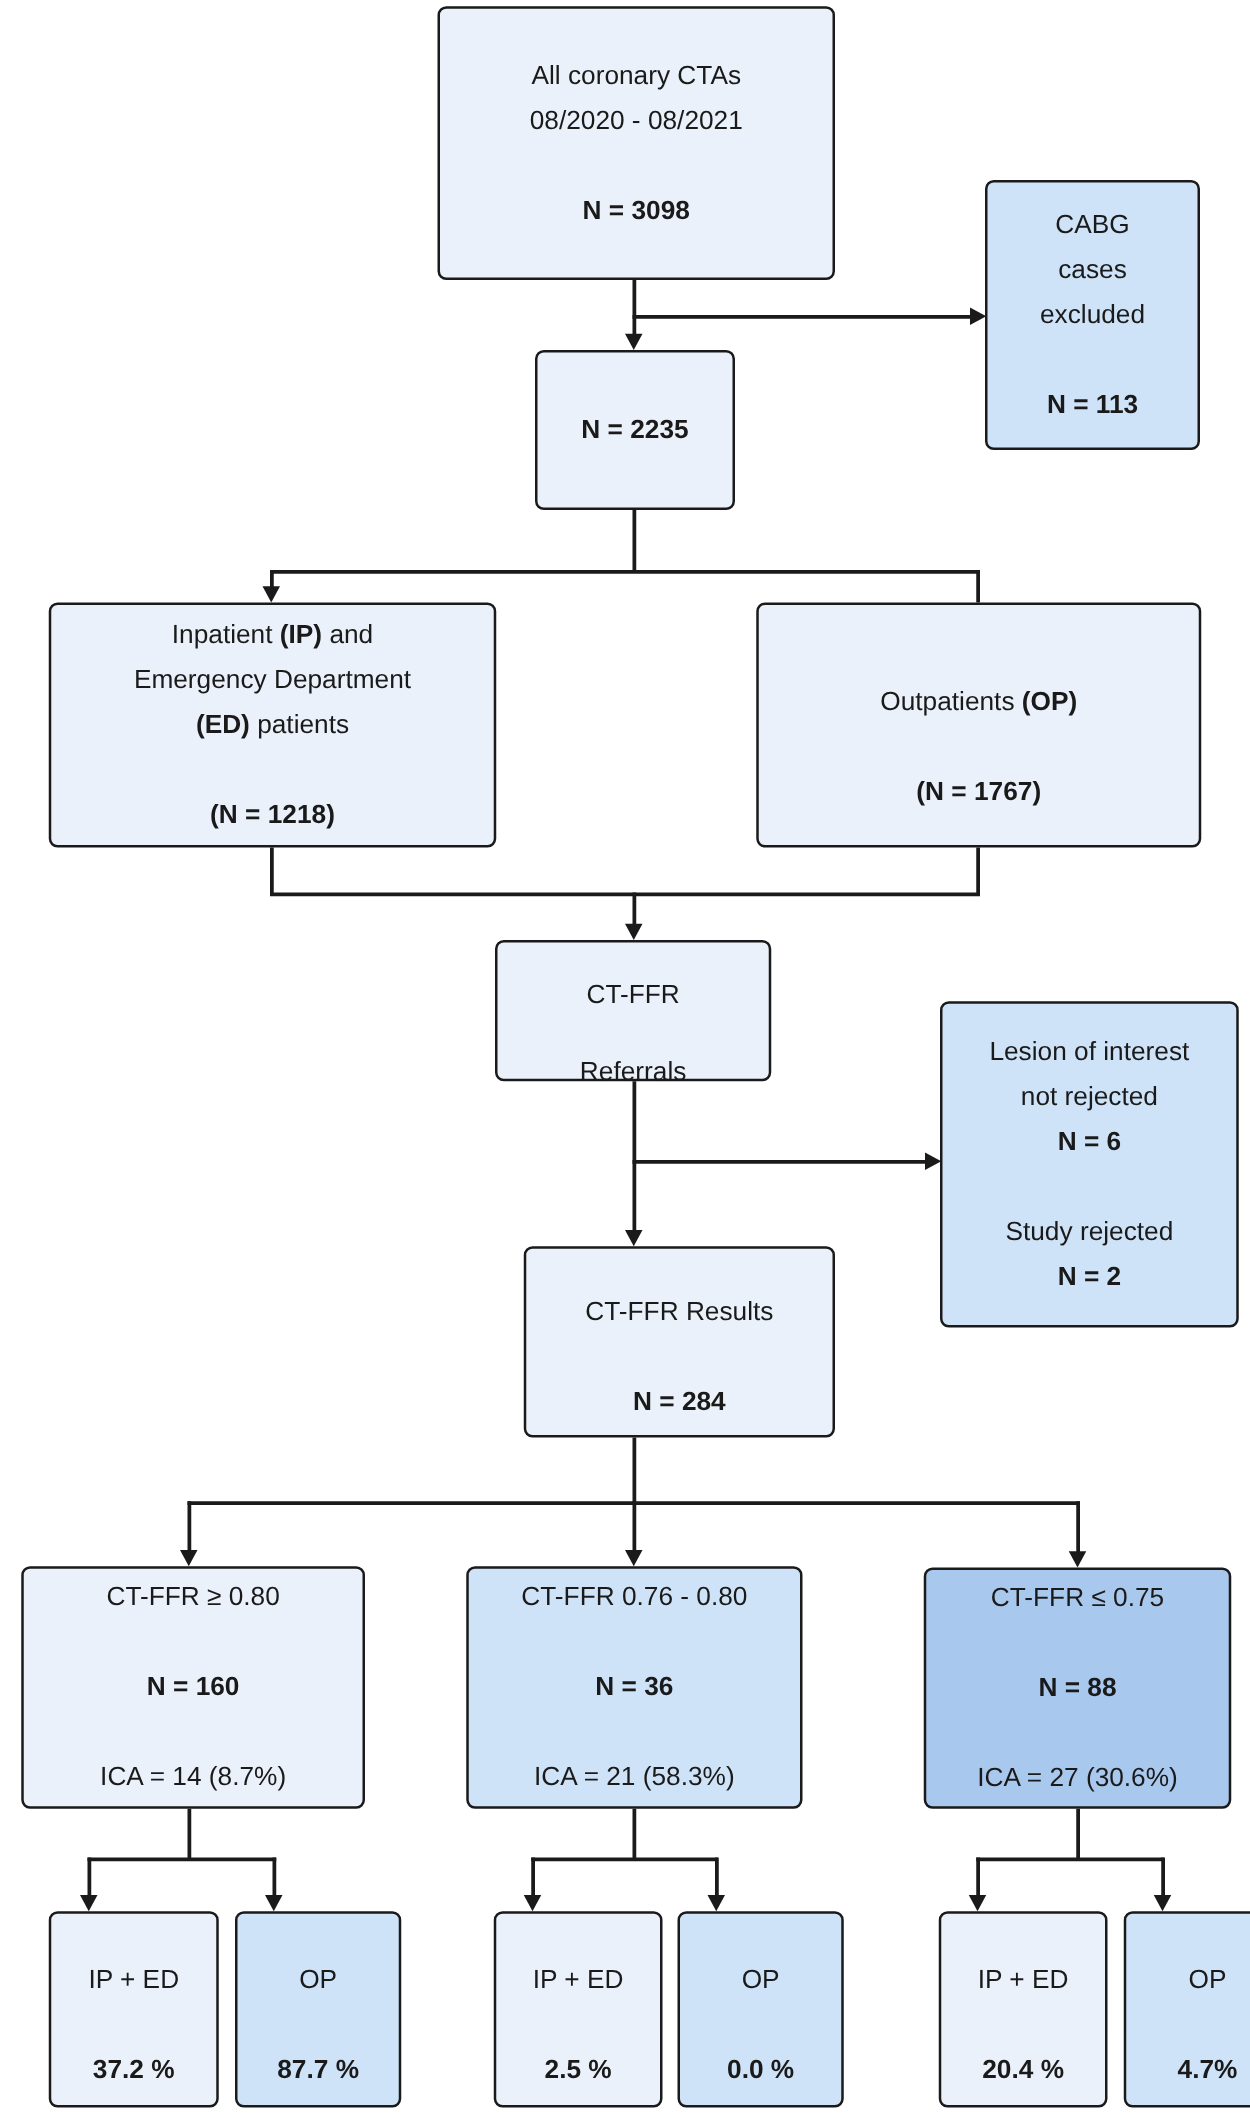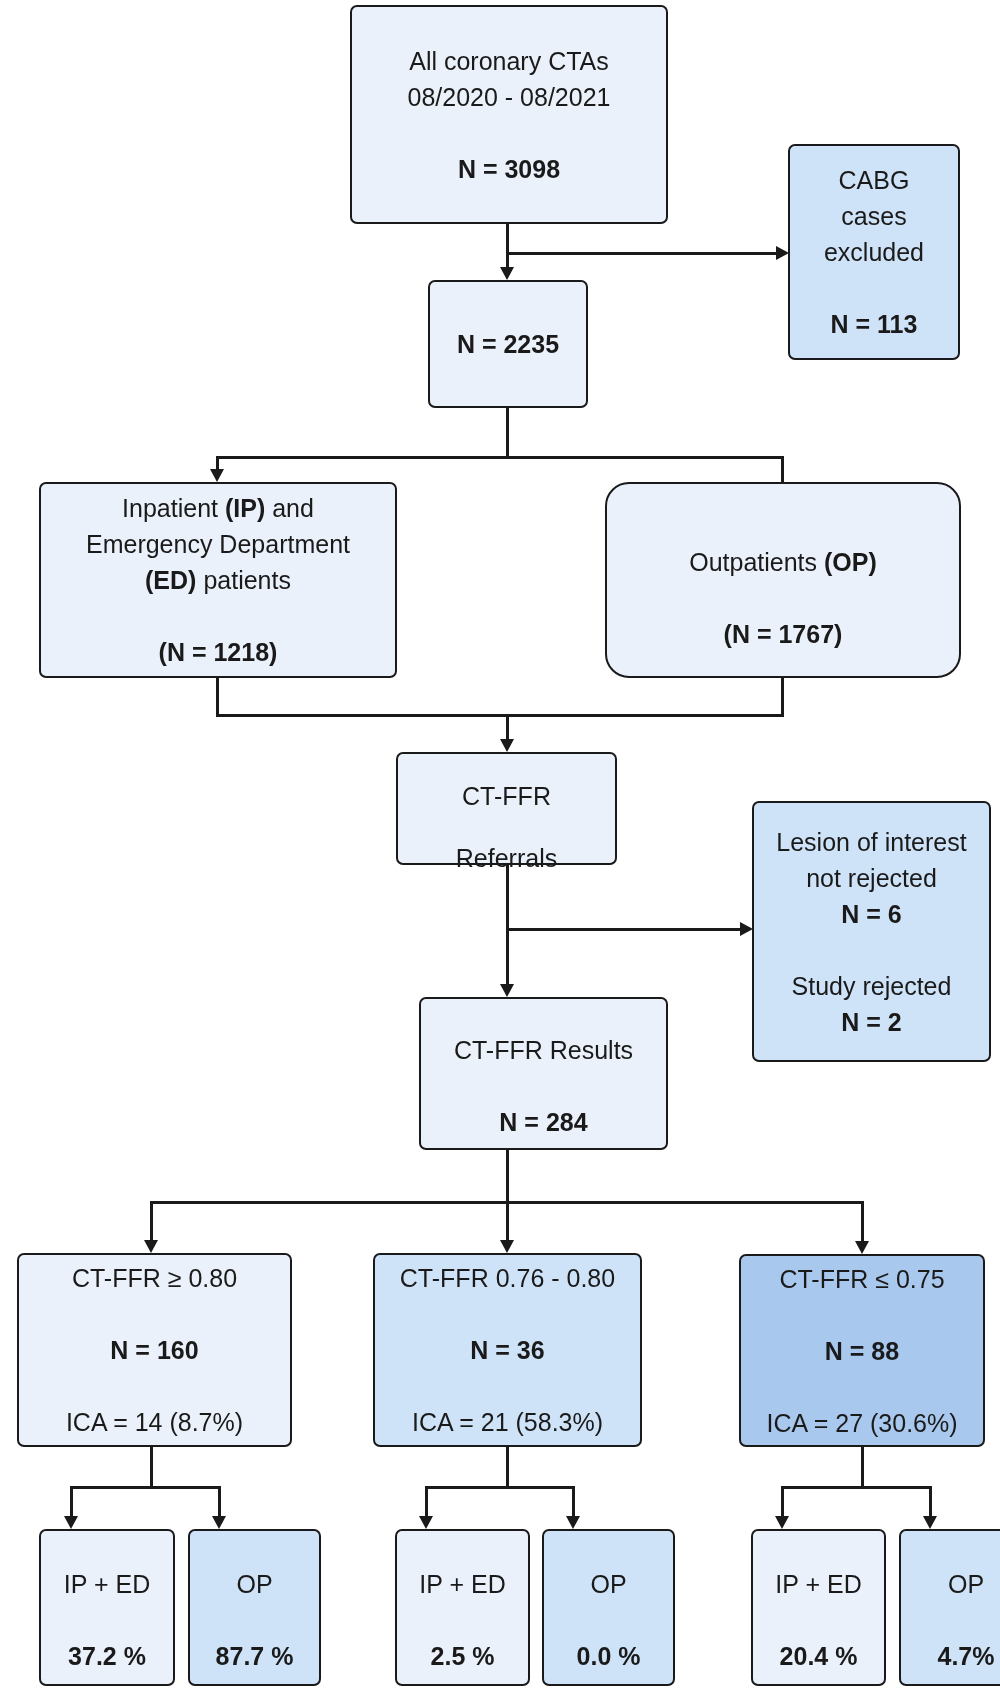--- a/index.html
+++ b/index.html
@@ -4,21 +4,21 @@
 <style>
   html,body{margin:0;padding:0;background:#ffffff;}
   .canvas{position:relative;width:1000px;height:1691px;background:#fff;
           font-family:"Liberation Sans", sans-serif;color:#1a1a1a;overflow:hidden;}
   .bx{position:absolute;border:2.5px solid var(--line,#1a1a1a);border-radius:7px;
       display:flex;flex-direction:column;justify-content:center;align-items:center;
       text-align:center;box-sizing:border-box;}
   .light{background:var(--box-light,#eaf1fa);}
   .medium{background:var(--box-medium,#cfe3f8);}
   .dark{background:var(--box-dark,#a9c8ee);}
-  .ln{font-size:25px;line-height:36px;white-space:nowrap;}
+  .ln{font-size:21px;line-height:36px;white-space:nowrap;}
   .b{font-weight:bold;}
   .gap{height:36px;}
   .pt1{padding-top:36px;}
   .pt-sm{padding-top:24px;margin-left:36px;}
   .vl{position:absolute;width:2.5px;background:var(--line,#1a1a1a);}
   .hl{position:absolute;height:2.5px;background:var(--line,#1a1a1a);}
   .ad{position:absolute;width:0;height:0;border-left:7px solid transparent;
       border-right:7px solid transparent;border-top:13px solid var(--line,#1a1a1a);}
   .ar{position:absolute;width:0;height:0;border-top:7px solid transparent;
       border-bottom:7px solid transparent;border-left:13px solid var(--line,#1a1a1a);}
@@ -100,21 +100,21 @@
   </div>
 
   <div class="bx light" style="left:39px;top:482px;width:358px;height:196px;">
     <div class="ln"><span>Inpatient </span><span class="b">(IP)</span><span> and</span></div>
     <div class="ln">Emergency Department</div>
     <div class="ln"><span class="b">(ED)</span><span> patients</span></div>
     <div class="gap"></div>
     <div class="ln b">(N = 1218)</div>
   </div>
 
-  <div class="bx light pt1" style="left:605px;top:482px;width:356px;height:196px;border-radius:24px;">
+  <div class="bx light pt1" style="left:605px;top:482px;width:356px;height:196px;">
     <div class="ln"><span>Outpatients </span><span class="b">(OP)</span></div>
     <div class="gap"></div>
     <div class="ln b">(N = 1767)</div>
   </div>
 
   <div class="bx light pt1" style="left:396px;top:752px;width:221px;height:113px;gap:26px;">
     <div class="ln">CT-FFR</div>
     <div class="ln">Referrals</div>
   </div>
 

